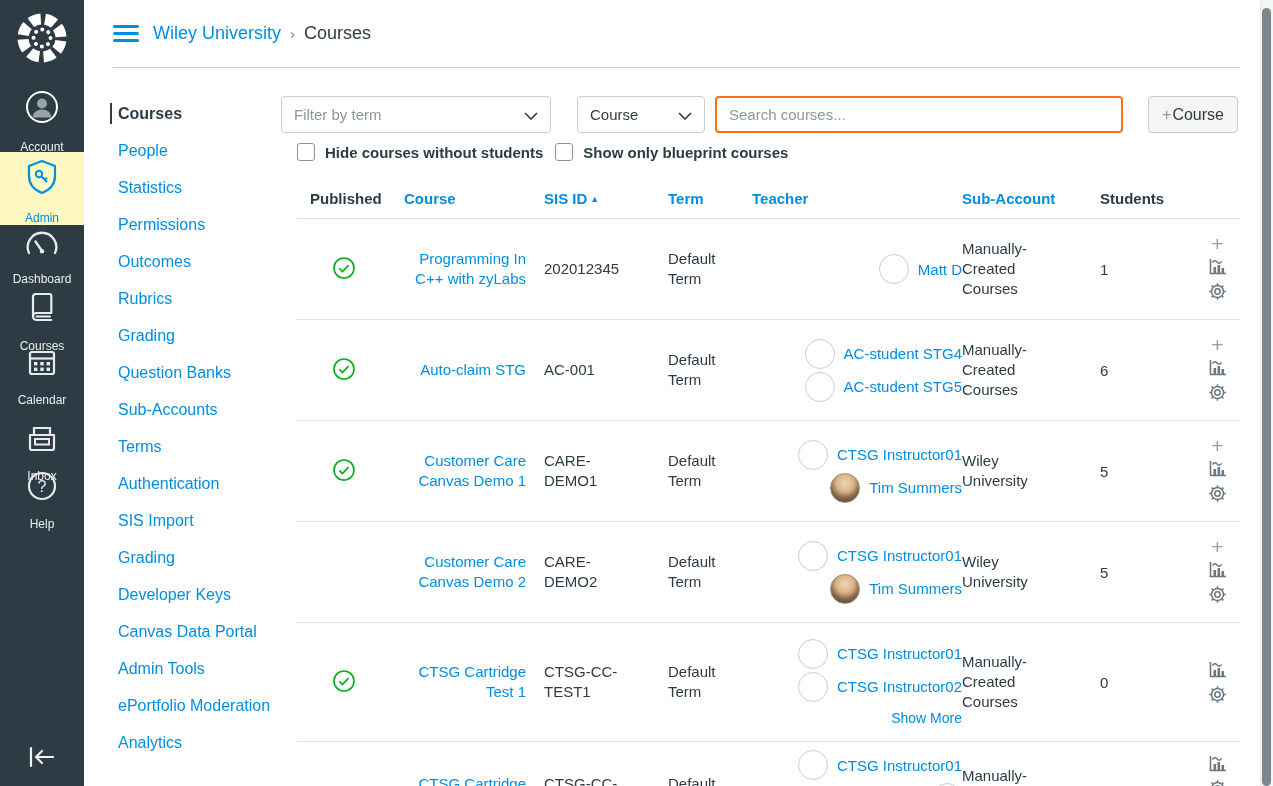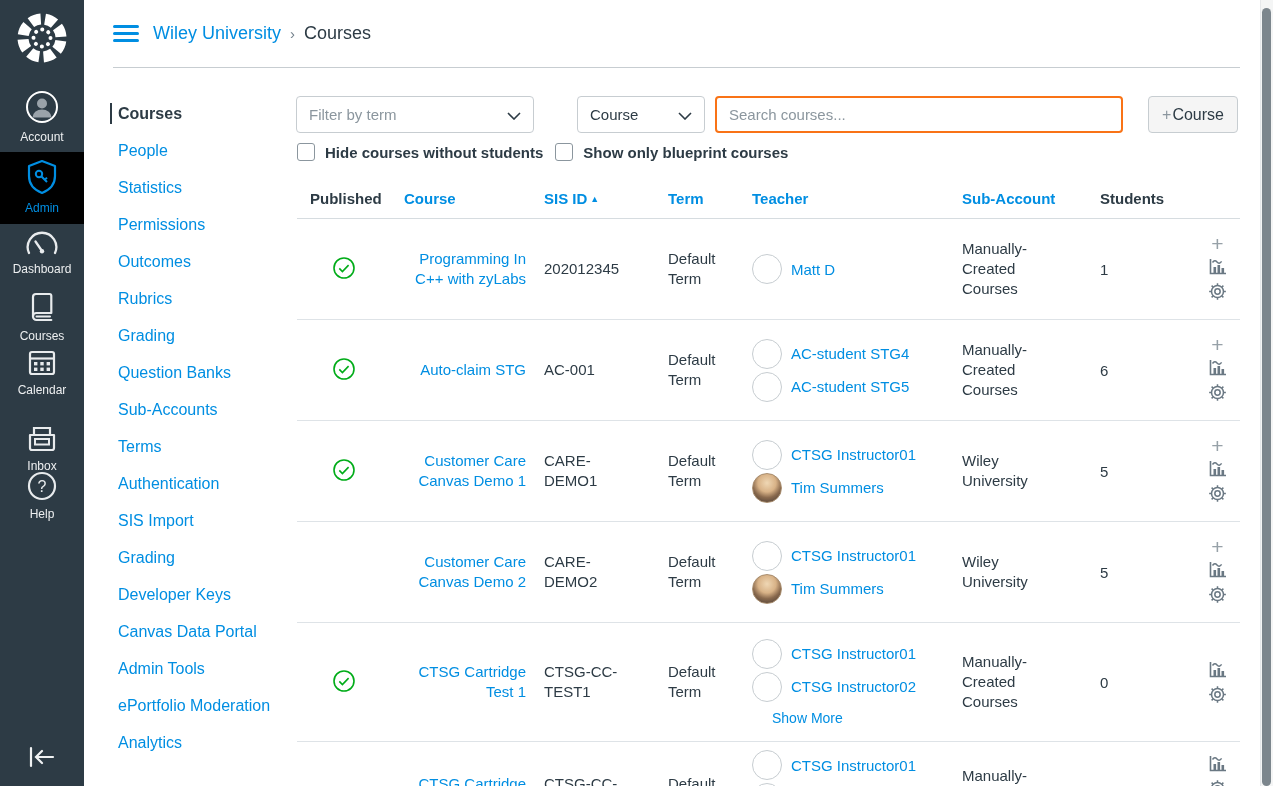--- a/index.html
+++ b/index.html
@@ -1,43 +1,43 @@
 <!DOCTYPE html>
 <html><head>
 <meta charset="utf-8">
 <style>
   html,body{margin:0;padding:0;background:#fff;}
   body{font-family:"Liberation Sans",sans-serif;color:#2D3B45;}
   .screen{position:relative;width:1273px;height:786px;overflow:hidden;background:#fff;}
 
   
   #global-nav{position:absolute;left:0;top:0;width:84px;height:786px;background:#2D3B45;}
-  .gn-item{position:absolute;left:0;width:84px;display:flex;flex-direction:column;align-items:center;gap:4px;font-size:12px;color:#EDEFF0;cursor:pointer;text-align:center;}
-  .gn-item.active{background:#000000;color:#008EE2;padding:7px 0 9px;}
+  .gn-item{position:absolute;left:0;width:84px;display:flex;flex-direction:column;align-items:center;gap:14px;font-size:12px;color:#EDEFF0;cursor:pointer;text-align:center;}
+  .gn-item.active{background:#fef9c3;color:#008EE2;padding:7px 0 0;}
   .gn-label{line-height:1.05;}
   #logo-wrap{position:absolute;top:11px;left:15px;}
   #collapse-btn{position:absolute;left:26px;bottom:12px;cursor:pointer;}
 
   
   #sub-nav{position:absolute;left:118px;top:103px;width:160px;}
   .sn-item{font-size:16px;color:#008EE2;line-height:21px;margin-bottom:16px;cursor:pointer;}
   .sn-item.active{color:#2D3B45;font-weight:bold;border-left:2px solid #2D3B45;padding-left:6px;margin-left:-8px;}
 
   
   #hamburger{position:absolute;left:113px;top:25px;width:26px;cursor:pointer;}
   #hamburger span{display:block;height:3px;background:#008EE2;border-radius:2px;margin-bottom:4px;}
   #breadcrumb{position:absolute;left:153px;top:23px;font-size:18px;display:flex;align-items:center;gap:9px;}
   .bc-root{color:#008EE2;cursor:pointer;}
   .bc-sep{color:#73818C;font-size:15px;}
   .bc-current{color:#2D3B45;}
   #header-divider{position:absolute;left:113px;top:67px;width:1127px;height:1px;background:#C7CDD1;}
 
   
   .select-box{position:absolute;top:96px;height:37px;border:1px solid #C7CDD1;border-radius:4px;background:#fff;display:flex;align-items:center;justify-content:space-between;padding:0 12px;font-size:15px;box-sizing:border-box;cursor:pointer;}
-  #term-select{left:296px;width:238px;}
+  #term-select{left:281px;width:270px;}
   #type-select{left:577px;width:128px;}
   .placeholder-text{color:#8B969E;}
   #search-box{position:absolute;left:715px;top:96px;width:408px;height:37px;border:2px solid #f97316;border-radius:4px;box-sizing:border-box;padding:0 12px;font-size:15px;font-family:"Liberation Sans",sans-serif;color:#2D3B45;}
   #search-box::placeholder{color:#8B969E;}
   #add-course-btn{position:absolute;left:1148px;top:96px;width:90px;height:37px;background:#F5F5F5;border:1px solid #C7CDD1;border-radius:4px;box-sizing:border-box;display:flex;align-items:center;justify-content:center;font-size:16px;cursor:pointer;}
   #add-course-btn .plus-sign{color:#8B969E;margin-right:1px;}
 
   
   #checkbox-row{position:absolute;left:297px;top:143px;display:flex;align-items:center;gap:12px;font-size:15px;font-weight:600;}
   .cb-group{display:flex;align-items:center;gap:10px;}
@@ -56,21 +56,21 @@
   .row-tall{min-height:118px;}
   .row-partial{height:110px;border-bottom:none;align-items:start;}
   .row-partial .c-course,.row-partial .c-sis,.row-partial .c-term{padding-top:32px;}
   .row-partial .c-teacher{padding-top:8px;}
   .row-partial .c-sub{padding-top:24px;}
   .row-partial .c-actions{padding-top:12px;}
   .c-published{padding-left:36px;}
   .c-course{max-width:122px;color:#008EE2;line-height:1.35;cursor:pointer;text-align:right;}
   .c-sis{max-width:80px;overflow-wrap:break-word;line-height:1.35;}
   .c-term{max-width:60px;line-height:1.35;}
-  .c-teacher{display:flex;flex-direction:column;gap:3px;}
+  .c-teacher{display:flex;flex-direction:column;gap:3px;align-items:flex-end;}
   .teacher{display:flex;align-items:center;gap:9px;}
   .avatar{width:30px;height:30px;border-radius:50%;border:1px solid #C7CDD1;background:#fff;flex-shrink:0;box-sizing:border-box;}
   .avatar.photo{background:radial-gradient(circle at 50% 32%, #EFD7B4 0%, #D8B287 38%, #8A6A4E 62%, #3E3430 100%);border-color:#A98E6F;}
   .t-name{color:#008EE2;cursor:pointer;}
   .show-more{color:#008EE2;font-size:14px;margin-left:20px;margin-top:5px;cursor:pointer;}
   .c-sub{max-width:92px;line-height:1.35;}
   .c-actions{display:flex;flex-direction:column;align-items:center;gap:6px;}
   .act{cursor:pointer;line-height:0;}
   .plus-act{font-size:21px;color:#97A1A8;line-height:14px;font-weight:400;cursor:pointer;}
 

